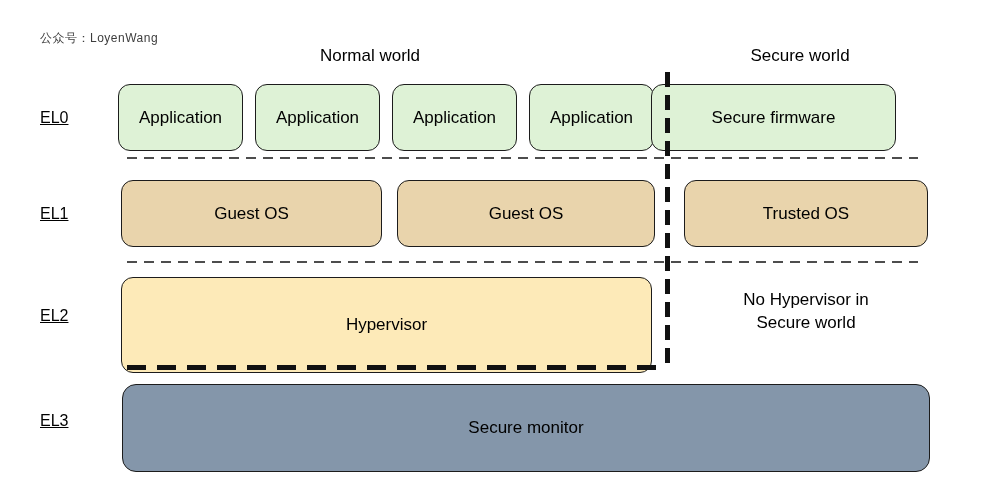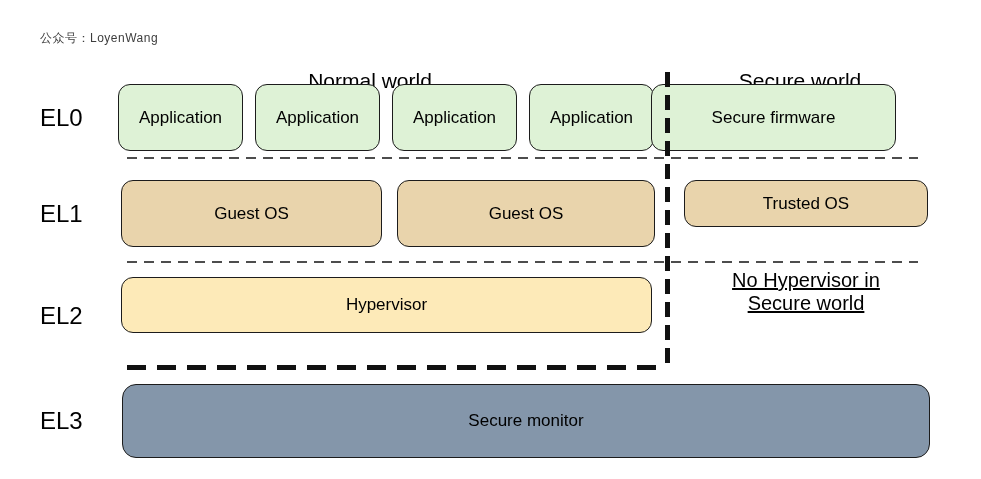--- a/index.html
+++ b/index.html
@@ -18,33 +18,33 @@
     top: 30px;
     font-size: 12px;
     color: #3d3d3d;
     letter-spacing: 0.5px;
   }
   .world-header {
     position: absolute;
     top: 46px;
     width: 220px;
     text-align: center;
-    font-size: 21px;
-    margin-top: 23px;
+    font-size: 17px;
   }
   .normal-h { left: 260px; }
   .secure-h { left: 690px; }
 
   .el-label {
     position: absolute;
     left: 40px;
     width: 60px;
-    font-size: 24px;
+    font-size: 16px;
     display: flex;
     align-items: center;
+    text-decoration: underline;
   }
   .el0 { top: 84px;  height: 67px; }
   .el1 { top: 180px; height: 67px; }
   .el2 { top: 278px; height: 75px; }
   .el3 { top: 384px; height: 74px; }
 
   .box {
     position: absolute;
     box-sizing: border-box;
     border: 1.5px solid var(--box-border, #1c1c1c);
@@ -61,35 +61,34 @@
   .slate  { background: var(--monitor-fill, #8496aa); }
 
   .app1 { left: 118px; top: 84px; width: 125px; height: 67px; }
   .app2 { left: 255px; top: 84px; width: 125px; height: 67px; }
   .app3 { left: 392px; top: 84px; width: 125px; height: 67px; }
   .app4 { left: 529px; top: 84px; width: 125px; height: 67px; }
   .firmware { left: 651px; top: 84px; width: 245px; height: 67px; }
 
   .guest1  { left: 121px; top: 180px; width: 261px; height: 67px; }
   .guest2  { left: 397px; top: 180px; width: 258px; height: 67px; }
-  .trusted { left: 684px; top: 180px; width: 244px; height: 47px; }
+  .trusted { left: 684px; top: 180px; width: 244px; height: 67px; }
 
-  .hyper { left: 121px; top: 277px; width: 531px; height: 56px; }
+  .hyper { left: 121px; top: 277px; width: 531px; height: 96px; }
 
-  .monitor { left: 122px; top: 384px; width: 808px; height: 74px; border-radius: 14px; }
+  .monitor { left: 122px; top: 384px; width: 808px; height: 88px; border-radius: 14px; }
 
   .note {
     position: absolute;
     left: 701px;
-    top: 269px;
+    top: 288px;
     width: 210px;
     text-align: center;
-    font-size: 20px;
+    font-size: 17px;
     line-height: 23px;
-    text-decoration: underline;
   }
 
   .dash-thin {
     position: absolute;
     left: 127px;
     width: 791px;
     height: 2px;
     background: repeating-linear-gradient(to right,
       var(--thin-dash, #4d4d4d) 0 10px, transparent 10px 17px);
   }

